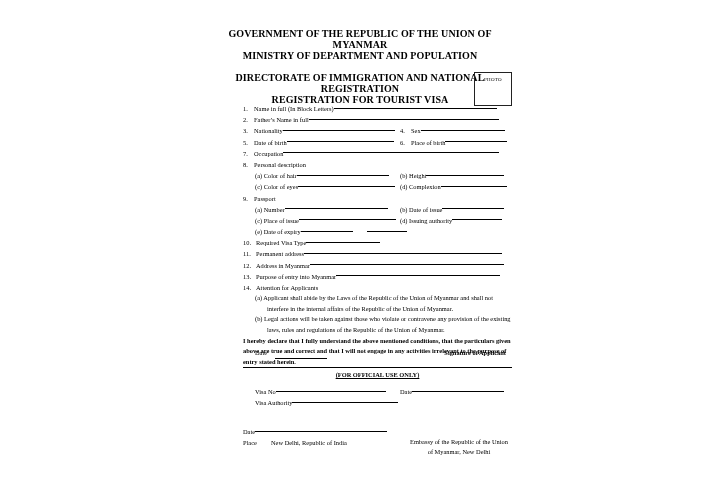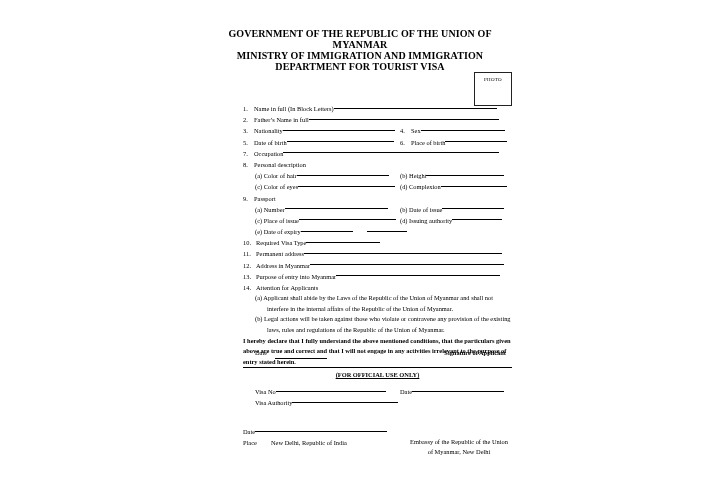--- a/index.html
+++ b/index.html
@@ -209,22 +209,23 @@
     line-height: 10px;
   }
 </style>
 </head>
 <body>
 
 <div class="page">
 
   <div class="header">
     <div>GOVERNMENT OF THE REPUBLIC OF THE UNION OF MYANMAR</div>
-    <div>MINISTRY OF IMMIGRATION AND IMMIGRATION</div>
-    <div>DEPARTMENT FOR TOURIST VISA</div>
+    <div>MINISTRY OF DEPARTMENT AND POPULATION</div>
+    <div class="blk2">DIRECTORATE OF IMMIGRATION AND NATIONAL REGISTRATION</div>
+    <div>REGISTRATION FOR TOURIST VISA</div>
   </div>
 
   <div class="photo-box">
     <span>PHOTO</span>
   </div>
 
   <div class="form">
 
     <div class="row">
       <span class="num">1.</span><span class="lbl">Name in full (In Block Letters)</span><span class="fill" style="width:163px"></span>

